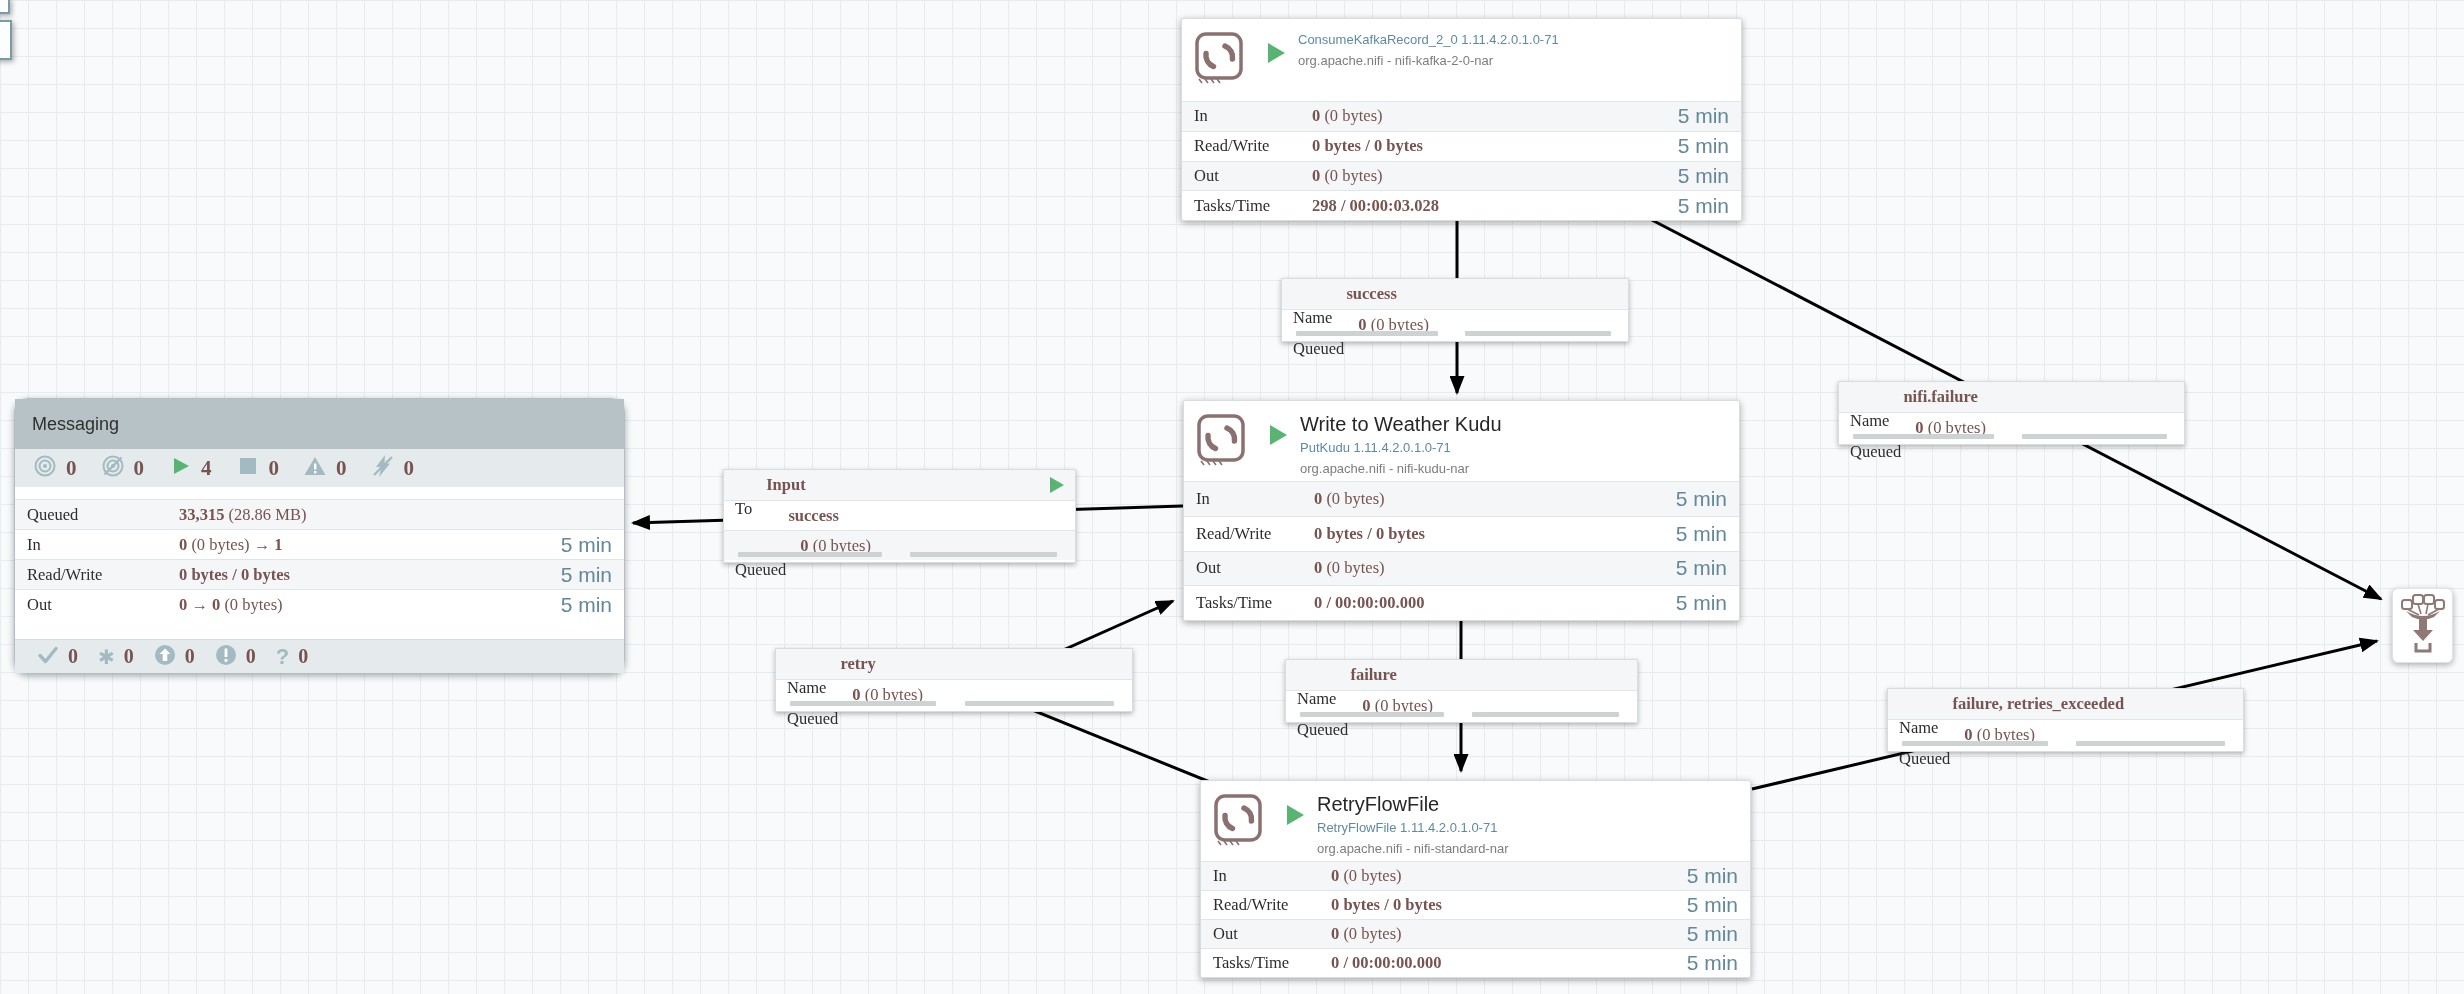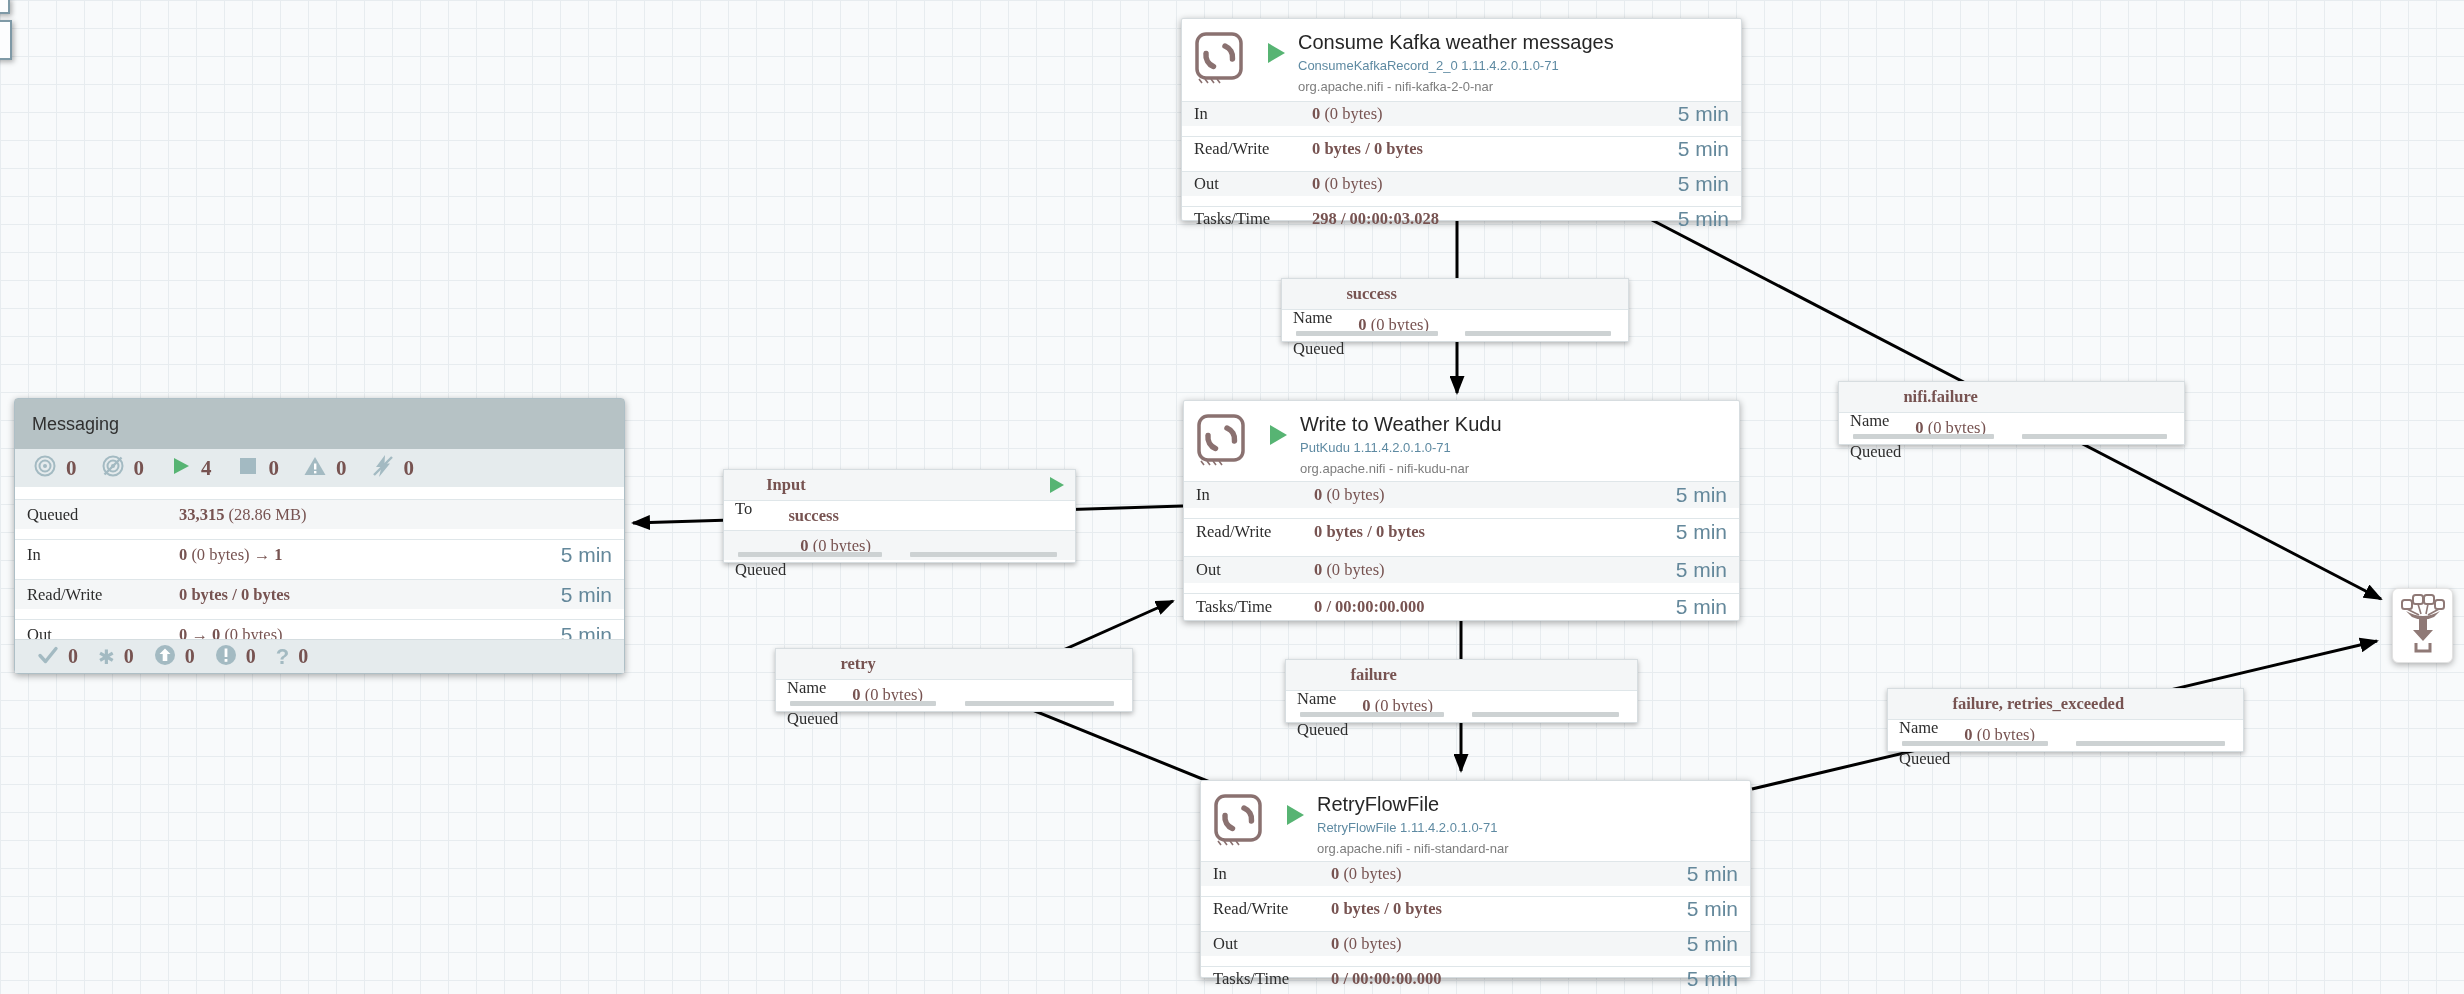--- a/index.html
+++ b/index.html
@@ -35,31 +35,31 @@
         box-shadow:0 2px 7px rgba(0,0,0,.33);display:flex;flex-direction:column;}
   .proc-head{position:relative;flex:0 0 82px;}
   .proc-icon{position:absolute;left:10px;top:10px;width:56px;height:56px;}
   .run-tri{position:absolute;left:86px;top:24px;width:0;height:0;
            border-left:17px solid var(--green);border-top:10px solid transparent;border-bottom:10px solid transparent;}
   .proc-titles{position:absolute;left:116px;top:10px;right:8px;}
   .proc-title{font-size:20px;color:#262626;font-weight:500;line-height:26px;white-space:nowrap;}
   .proc-type{font-size:13px;color:var(--type-blue);line-height:22px;white-space:nowrap;}
   .proc-bundle{font-size:13px;color:var(--bundle-gray);line-height:19px;white-space:nowrap;}
 
-  .stat-rows{flex:1;display:flex;flex-direction:column;gap:10px;}
+  .stat-rows{flex:1;display:flex;flex-direction:column;}
   .stat-row{flex:1;display:flex;align-items:center;padding:0 12px;border-top:1px solid var(--sep);
             font-family:"Liberation Serif","DejaVu Serif",serif;font-size:16.5px;}
   .stat-row:nth-child(odd){background:var(--row-alt);}
   .stat-label{width:118px;color:var(--label-ink);flex:0 0 auto;}
   .stat-value{flex:1;color:var(--maroon);white-space:nowrap;}
   .stat-value b{font-weight:700;}
   .stat-window{flex:0 0 auto;color:var(--window-blue);font-family:"Liberation Sans","DejaVu Sans",sans-serif;font-size:21px;}
 
   
-  .group{background:#fff;border:1px solid #aebfc6;border-radius:4px;box-shadow:0 2px 7px rgba(0,0,0,.33);}
+  .group{background:#fff;border:1px solid #aebfc6;border-radius:14px;box-shadow:0 2px 7px rgba(0,0,0,.33);}
   .group-head{height:50px;background:var(--group-head);display:flex;align-items:center;padding:0 17px;
               font-size:18px;color:#303030;}
   .group-strip{height:38px;background:var(--strip);display:flex;align-items:center;padding-left:18px;gap:24px;}
   .cpair{display:flex;align-items:center;gap:9px;}
   .cnum{font-family:"Liberation Serif","DejaVu Serif",serif;font-weight:700;font-size:21px;color:var(--maroon);}
   .group .stat-rows{margin-top:12px;}
   .group .stat-row{height:30px;flex:0 0 30px;}
   .group .stat-label{width:152px;}
   .group-foot{position:absolute;left:0;right:0;bottom:0;height:34px;background:var(--strip);
               border-top:1px solid #d5dde0;display:flex;align-items:center;padding-left:22px;gap:20px;}
@@ -116,21 +116,20 @@
       <span class="proc-icon">
         <svg width="56" height="56" viewBox="0 0 56 56">
           <rect x="5" y="5" width="44" height="44" rx="9" fill="none" stroke="#8a7170" stroke-width="3.5"></rect>
           <path d="M33 17 A12.5 12.5 0 0 1 40.5 30" fill="none" stroke="#8a7170" stroke-width="5.5" stroke-linecap="round"></path>
           <path d="M21.5 37.5 A12.5 12.5 0 0 1 14 24.5" fill="none" stroke="#8a7170" stroke-width="5.5" stroke-linecap="round"></path>
           <path d="M7 50 l3 4 M13 50 l3 4 M19 50 l3 4 M25 50 l3 4" stroke="#8a7170" stroke-width="1.6"></path>
         </svg>
       </span>
       <span class="run-tri"></span>
       <div class="proc-titles">
-        <div class="proc-title">Consume Kafka weather messages</div>
         <div class="proc-type">ConsumeKafkaRecord_2_0 1.11.4.2.0.1.0-71</div>
         <div class="proc-bundle">org.apache.nifi - nifi-kafka-2-0-nar</div>
       </div>
     </div>
     <div class="stat-rows">
       <div class="stat-row">
         <span class="stat-label">In</span>
         <span class="stat-value"><b>0</b> <span>(0 bytes)</span></span>
         <span class="stat-window">5 min</span>
       </div>

